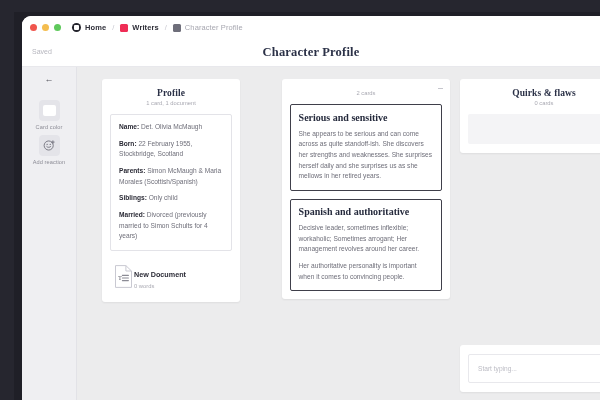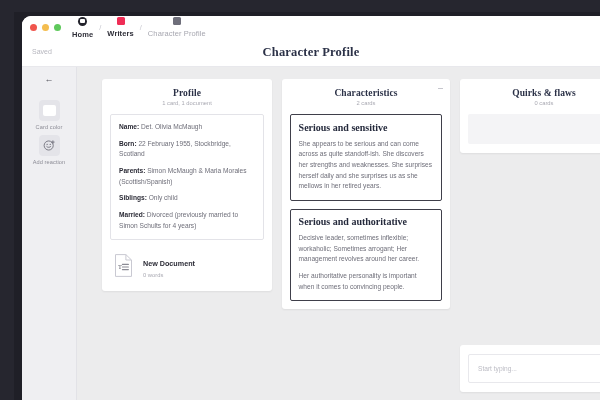--- a/index.html
+++ b/index.html
@@ -48,21 +48,21 @@
     align-items: center;
     padding-left: 8px;
   }
   .lights { display: flex; gap: 5px; align-items: center; margin-right: 11px; }
   .light { width: 7px; height: 7px; border-radius: 50%; }
   .light.red { background: #f0554d; }
   .light.yellow { background: #f4bd4f; }
   .light.green { background: #5fc95c; }
 
   .crumbs { display: flex; align-items: center; font-size: 7.5px; }
-  .crumb { display: flex; align-items: center; gap: 4px; flex-direction: column; }
+  .crumb { display: flex; align-items: center; gap: 4px; }
   .crumb-label { letter-spacing: .1px; }
   .crumb.active .crumb-label { color: #2e2e38; font-weight: 700; }
   .crumb.muted .crumb-label { color: #a7a7b0; font-weight: 400; }
   .crumb-sep { color: #c9c9d1; margin: 0 6px; font-size: 7.5px; }
 
   .ic-home {
     width: 9px; height: 9px; border-radius: 50%;
     background: #23232c;
     position: relative;
     display: inline-block;
@@ -223,21 +223,21 @@
     margin: 0 0 6px;
   }
   .field:last-child { margin-bottom: 0; }
   .field b { color: #2b2b36; font-weight: 700; }
 
   
   .docrow {
     margin: 7px 8px 8px;
     display: flex;
     align-items: center;
-    gap: 10px;
+    gap: 1px;
     padding: 5px 4px;
   }
   .doc-ic {
     width: 19px; height: 23px;
     flex: 0 0 19px;
     position: relative;
   }
   .doc-name {
     font-size: 7.2px;
     font-weight: 700;
@@ -265,21 +265,21 @@
     display: flex;
     align-items: center;
     padding-left: 9px;
   }
   .typefield .ph {
     font-size: 6.6px;
     color: #bcbcc4;
   }
 
   
-  #card-profile     { left: 25px;  top: 12px;  width: 170px; }
+  #card-profile     { left: 25px;  top: 12px;  width: 138px; }
   #card-character   { left: 205px; top: 12px;  width: 168px; }
   #card-quirks      { left: 383px; top: 12px;  width: 168px; }
   #card-backstory   { left: 205px; top: 243px; width: 168px; }
   #card-extra       { left: 383px; top: 278px; width: 168px; }
 </style>
 </head>
 <body>
 
 <div id="desktop">
   <div id="desktop-shadow"></div>
@@ -377,30 +377,29 @@
             </span>
             <span>
               <span class="doc-name">New Document</span>
               <div class="doc-meta">0 words</div>
             </span>
           </div>
         </div>
 
         <div class="card" id="card-character">
           <div class="card-head">
-            <div class="card-title">Characteristics</div>
             <div class="card-count">2 cards</div>
             <div class="card-min"></div>
           </div>
           <div class="note selected">
             <div class="note-title">Serious and sensitive</div>
             <p class="note-p">She appears to be serious and can come across as quite standoff-ish. She discovers her strengths and weaknesses. She surprises herself daily and she surprises us as she mellows in her retired years.</p>
           </div>
           <div class="note selected" style="margin-bottom:8px">
-            <div class="note-title">Serious and authoritative</div>
+            <div class="note-title">Spanish and authoritative</div>
             <p class="note-p">Decisive leader, sometimes inflexible; workaholic; Sometimes arrogant; Her management revolves around her career.</p>
             <p class="note-p">Her authoritative personality is important when it comes to convincing people.</p>
           </div>
         </div>
 
         <div class="card" id="card-quirks">
           <div class="card-head">
             <div class="card-title">Quirks &amp; flaws</div>
             <div class="card-count">0 cards</div>
           </div>

